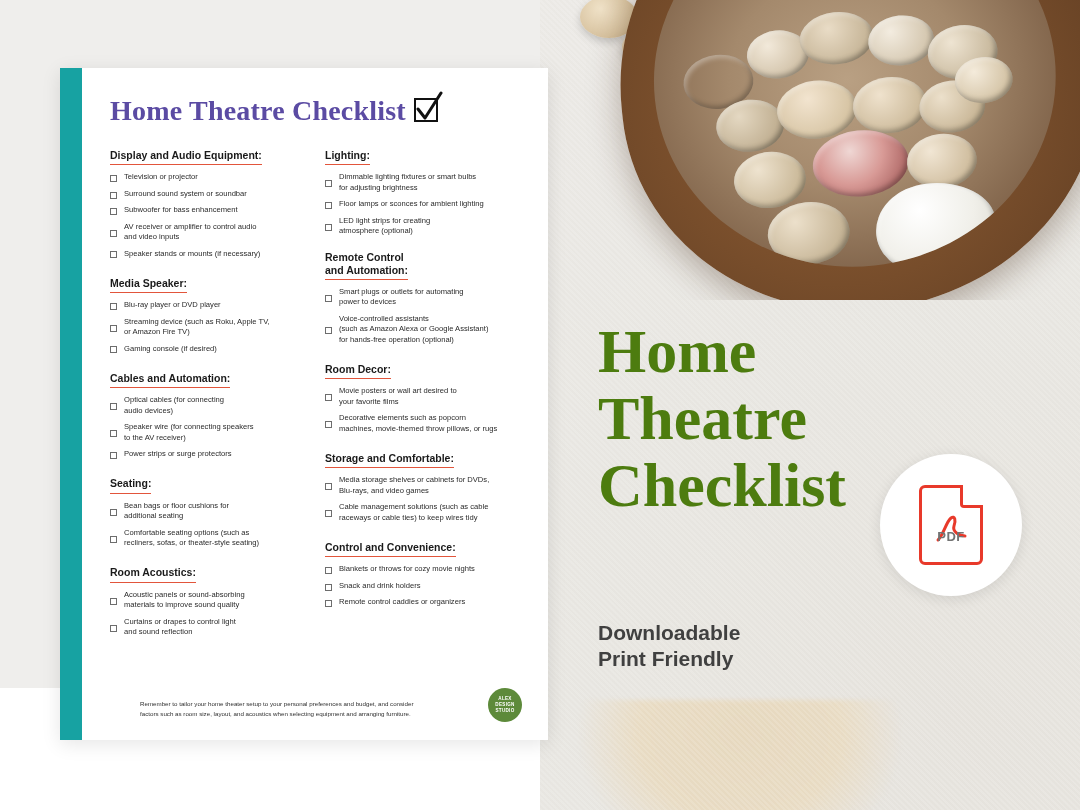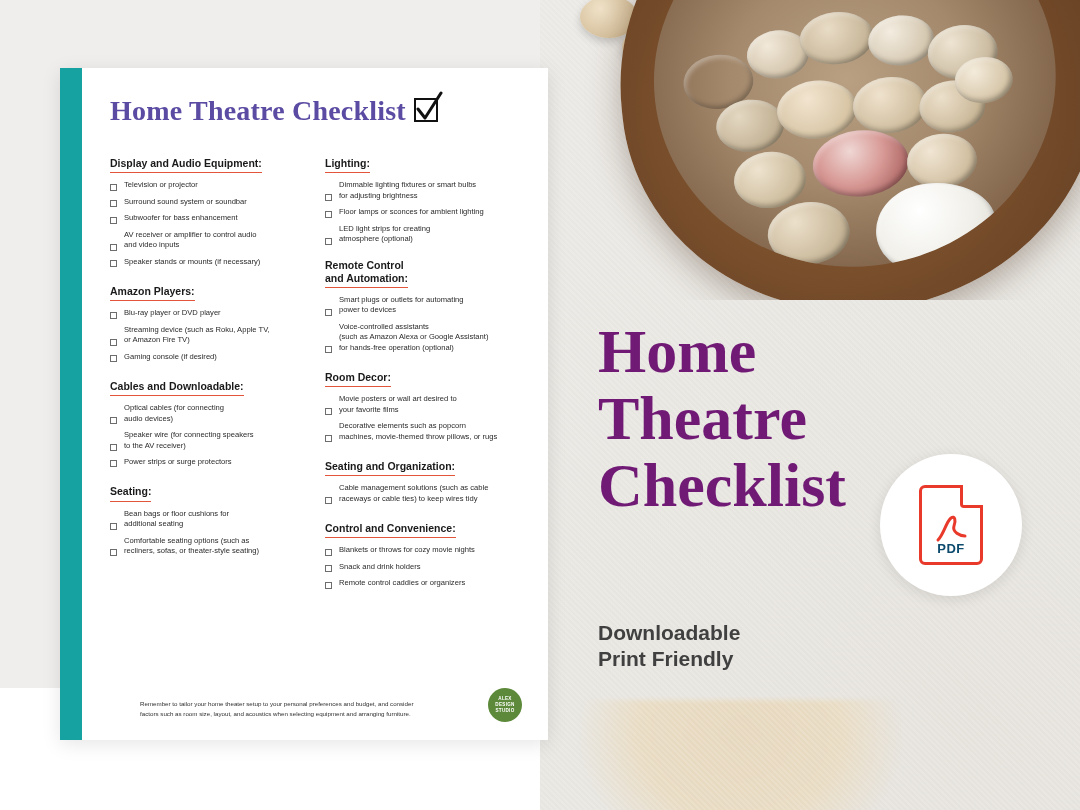--- a/index.html
+++ b/index.html
@@ -111,40 +111,40 @@
     width: 24px; height: 24px;
     border: 2px solid #111;
     position: relative;
     vertical-align: -2px;
   }
   .title-check svg { position: absolute; left: -2px; top: -9px; }
 
   .columns {
     display: flex;
     gap: 18px;
-    margin-top: 26px;
+    margin-top: 18px;
   }
   .col { width: 210px; }
 
   .sec { margin-bottom: 14px; }
   .sec-h {
     font-size: 10.5px;
     font-weight: bold;
     color: #1a1a1a;
     display: inline-block;
     padding-bottom: 2px;
     border-bottom: 1.6px solid #e2553b;
     margin-bottom: 7px;
     line-height: 1.25;
   }
   .sec-h.two-line { white-space: pre-line; }
 
   .item {
     display: flex;
-    align-items: flex-end;
+    align-items: center;
     gap: 7px;
     margin-bottom: 6px;
   }
   .box {
     flex: none;
     width: 7px; height: 7px;
     border: 1px solid #6d6d6d;
     margin-top: 2.5px;
     background: #fff;
   }
@@ -181,21 +181,21 @@
 
   
   .hero {
     position: absolute;
     left: 598px; top: 318px;
     width: 420px;
     font-family: "Liberation Serif", serif;
     font-weight: bold;
     font-size: 62px;
     line-height: 1.08;
-    color: #701a75;
+    color: #4d7c0f;
     white-space: pre-line;
   }
   .sub {
     position: absolute;
     left: 598px; top: 620px;
     font-size: 21px;
     font-weight: bold;
     color: #404040;
     line-height: 1.25;
     white-space: pre-line;
@@ -221,25 +221,25 @@
     content: "";
     position: absolute; right: -3px; top: -3px;
     width: 20px; height: 20px;
     background: #fff;
     border-left: 3px solid #e8392a;
     border-bottom: 3px solid #e8392a;
     transform: rotate(0deg);
     border-radius: 0 0 0 4px;
   }
   .pdf-label {
-    position: absolute; left: 0; right: 0; bottom: 6px;
+    position: absolute; left: 0; right: 0; bottom: 18px;
     text-align: center;
     font-size: 13px;
     font-weight: bold;
-    color: #0c4a6e;
+    color: #737373;
     letter-spacing: .5px;
   }
   .pdf-swoosh {
     position: absolute; left: 50%; top: 26px;
     transform: translateX(-50%);
   }
 </style>
 </head>
 <body>
 
@@ -306,38 +306,38 @@
                 <span class="item-t">AV receiver or amplifier to control audio
 and video inputs</span>
               </div>
             <div class="item">
                 <span class="box"></span>
                 <span class="item-t">Speaker stands or mounts (if necessary)</span>
               </div>
           </div>
 
           <div class="sec">
-            <div class="sec-h">Amazon Players:</div>
+            <div class="sec-h">Media Speaker:</div>
             <div class="item">
                 <span class="box"></span>
                 <span class="item-t">Blu-ray player or DVD player</span>
               </div>
             <div class="item">
                 <span class="box"></span>
                 <span class="item-t">Streaming device (such as Roku, Apple TV,
 or Amazon Fire TV)</span>
               </div>
             <div class="item">
                 <span class="box"></span>
                 <span class="item-t">Gaming console (if desired)</span>
               </div>
           </div>
 
           <div class="sec">
-            <div class="sec-h">Cables and Downloadable:</div>
+            <div class="sec-h">Cables and Automation:</div>
             <div class="item">
                 <span class="box"></span>
                 <span class="item-t">Optical cables (for connecting
 audio devices)</span>
               </div>
             <div class="item">
                 <span class="box"></span>
                 <span class="item-t">Speaker wire (for connecting speakers
 to the AV receiver)</span>
               </div>
@@ -354,20 +354,33 @@
                 <span class="item-t">Bean bags or floor cushions for
 additional seating</span>
               </div>
             <div class="item">
                 <span class="box"></span>
                 <span class="item-t">Comfortable seating options (such as
 recliners, sofas, or theater-style seating)</span>
               </div>
           </div>
 
+          <div class="sec">
+            <div class="sec-h">Room Acoustics:</div>
+            <div class="item">
+                <span class="box"></span>
+                <span class="item-t">Acoustic panels or sound-absorbing
+materials to improve sound quality</span>
+              </div>
+            <div class="item">
+                <span class="box"></span>
+                <span class="item-t">Curtains or drapes to control light
+and sound reflection</span>
+              </div>
+          </div>
 
         </div>
 
         <div class="col">
 
           <div class="sec">
             <div class="sec-h">Lighting:</div>
             <div class="item">
                 <span class="box"></span>
                 <span class="item-t">Dimmable lighting fixtures or smart bulbs
@@ -408,21 +421,26 @@
 your favorite films</span>
               </div>
             <div class="item">
                 <span class="box"></span>
                 <span class="item-t">Decorative elements such as popcorn
 machines, movie-themed throw pillows, or rugs</span>
               </div>
           </div>
 
           <div class="sec">
-            <div class="sec-h">Seating and Organization:</div>
+            <div class="sec-h">Storage and Comfortable:</div>
+            <div class="item">
+                <span class="box"></span>
+                <span class="item-t">Media storage shelves or cabinets for DVDs,
+Blu-rays, and video games</span>
+              </div>
             <div class="item">
                 <span class="box"></span>
                 <span class="item-t">Cable management solutions (such as cable
 raceways or cable ties) to keep wires tidy</span>
               </div>
           </div>
 
           <div class="sec">
             <div class="sec-h">Control and Convenience:</div>
             <div class="item">

